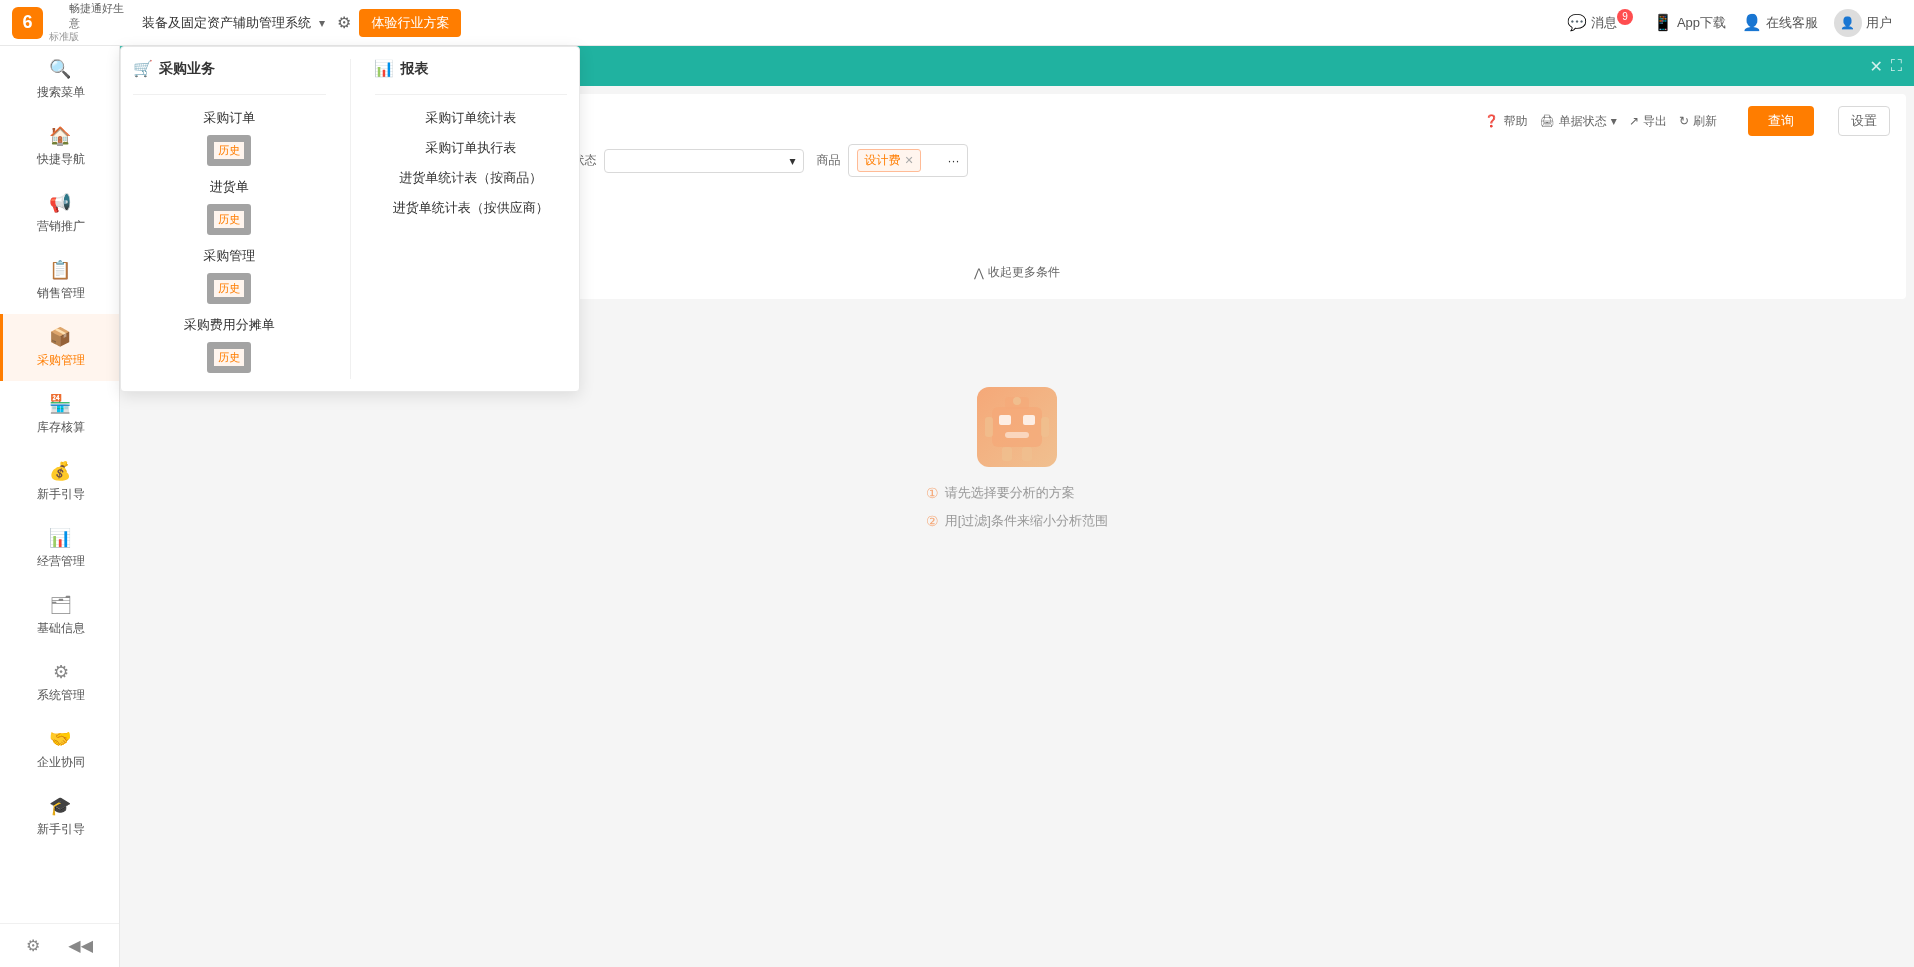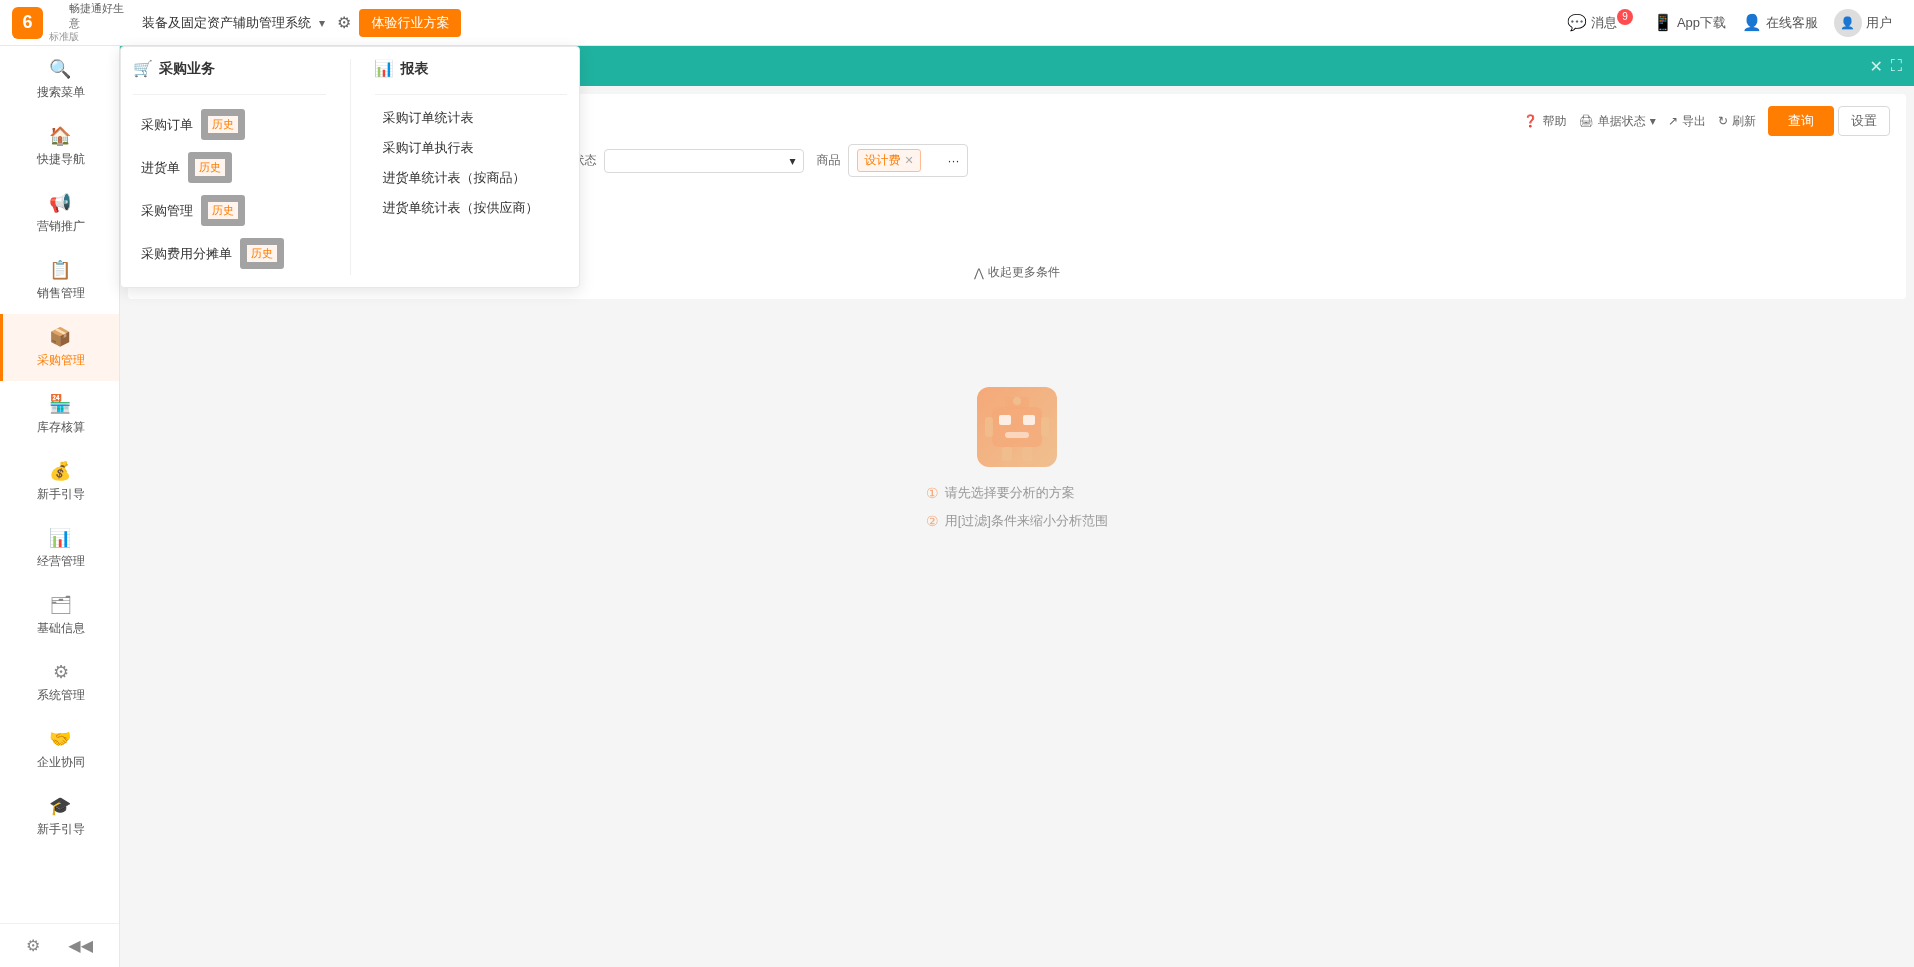--- a/index.html
+++ b/index.html
@@ -216,21 +216,21 @@
       font-size: 11px; color: #666; cursor: pointer; padding: 2px 4px;
       background: none; border: none;
     }
     .quick-date-btn.active { color: #ff7d00; }
     .collapse-btn {
       display: flex; align-items: center; justify-content: center;
       gap: 4px; font-size: 12px; color: #666;
       cursor: pointer; padding: 6px; background: none; border: none;
       margin: 0 auto;
     }
-    .action-btns { display: flex; gap: 4px; }
+    .action-btns { display: flex; gap: 24px; margin-left: 19px; }
     .btn-query {
       background: #ff7d00; color: #fff; border: none; border-radius: 4px;
       padding: 6px 20px; font-size: 13px; cursor: pointer;
     }
     .btn-settings {
       background: #fff; color: #666; border: 1px solid #d9d9d9; border-radius: 4px;
       padding: 5px 12px; font-size: 13px; cursor: pointer;
     }
 
     
@@ -267,21 +267,21 @@
       margin-bottom: 10px;
       padding-bottom: 6px;
     }
     .dropdown-col-title .col-icon { font-size: 16px; color: #ff7d00; }
     .dropdown-col-title.report { color: #333; }
     .dropdown-col-title.report .col-icon { color: #ff7d00; }
     .dropdown-col-divider { height: 1px; background: #f0f0f0; margin-bottom: 8px; }
     .dropdown-menu-item {
       display: flex; align-items: center; gap: 8px;
       padding: 6px 8px; cursor: pointer; border-radius: 3px;
-      font-size: 13px; color: #333;
+      font-size: 13px; color: #333; flex-direction: column;
     }
     .history-badge {
       background: #fff5ee; color: #ff7d00; border: 7px solid #a3a3a3;
       border-radius: 3px; padding: 1px 4px; font-size: 11px; flex-shrink: 0;
     }
     .separator { width: 1px; background: #f0f0f0; margin: 0 8px; }
   </style>
 </head>
 <body>
 

